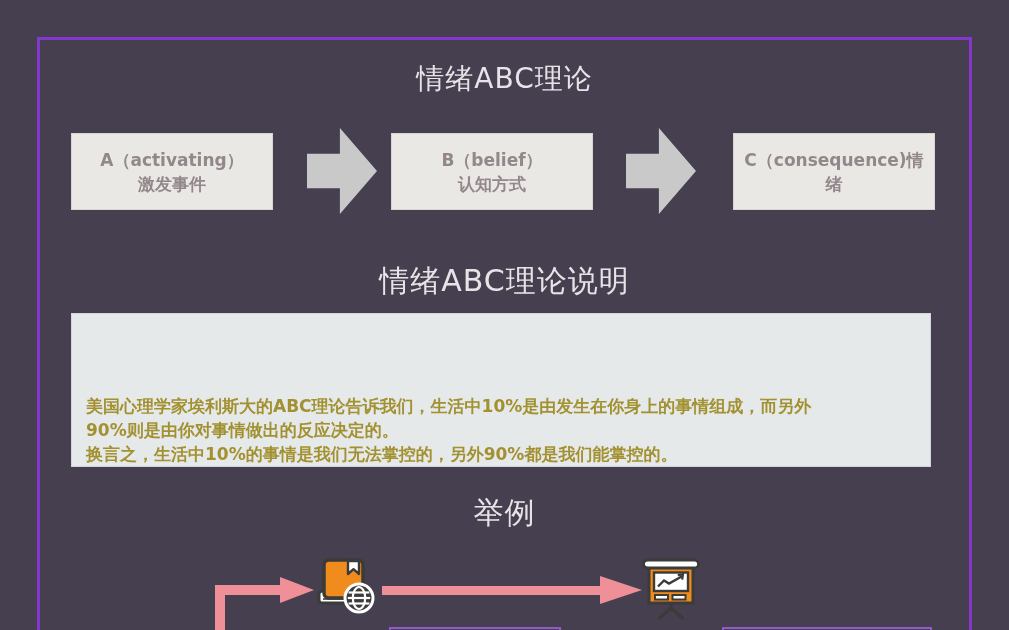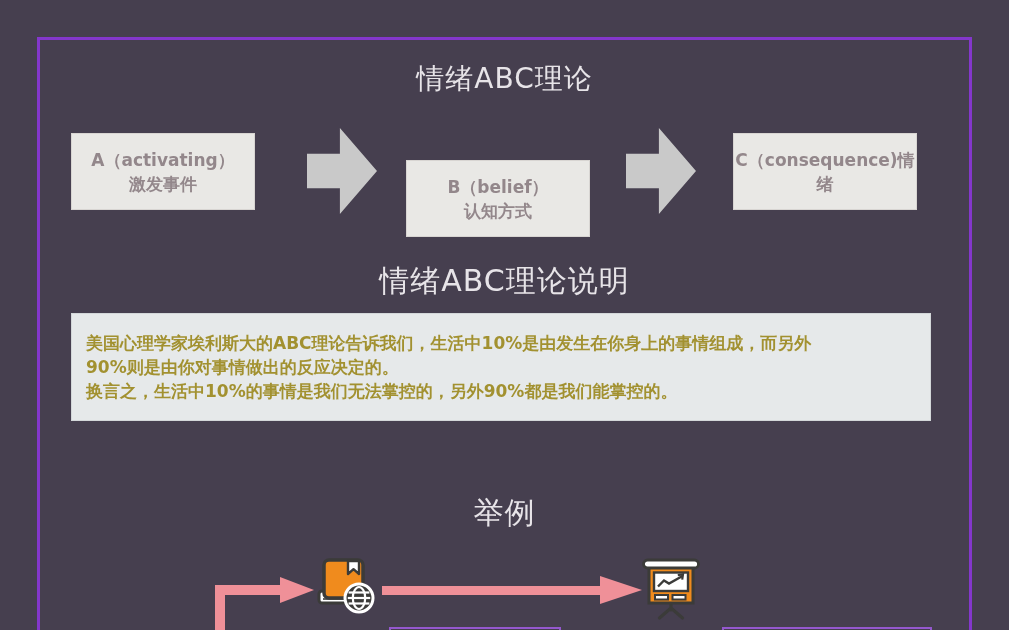--- a/index.html
+++ b/index.html
@@ -39,55 +39,55 @@
     font-size: 30px;
     font-weight: 400;
     color: var(--heading, #E7E4E8);
     letter-spacing: 1px;
   }
   .subheading.explain { top: 261px; }
   .subheading.example { top: 493px; }
   .flow-box {
     position: absolute;
     top: 133px;
-    width: 184px; height: 77px;
+    width: 202px; height: 77px;
     background: var(--flow-box-bg, #E9E8E5);
     border: 1px solid var(--flow-box-border, #D8D5D2);
     display: flex;
     align-items: center;
     justify-content: center;
     text-align: center;
   }
   .flow-box span {
     white-space: pre-line;
     font-size: 17px;
     line-height: 24px;
     font-weight: bold;
     color: var(--flow-box-text, #93878B);
   }
   .box-a { left: 71px; }
-  .box-b { left: 406px; margin-top: 27px; }
+  .box-b { left: 391px; }
   .box-c { left: 733px; }
   .block-arrow {
     position: absolute;
     top: 128px;
     width: 70px; height: 86px;
     background: var(--block-arrow, #C9C9C9);
     clip-path: polygon(0 30%, 47% 30%, 47% 0, 100% 50%, 47% 100%, 47% 70%, 0 70%);
   }
   .arrow-1 { left: 307px; }
   .arrow-2 { left: 626px; }
   .note-box {
     position: absolute;
     left: 71px; top: 313px;
-    width: 860px; height: 108px;
+    width: 860px; height: 154px;
     background: var(--note-bg, #E6E9EA);
     border: 1px solid var(--note-border, #D3D7D9);
     display: flex;
-    align-items: center;
+    align-items: flex-end;
   }
   .note-text {
     padding: 0 14px;
     white-space: pre-line;
     font-size: 17px;
     line-height: 24px;
     font-weight: bold;
     color: var(--note-text, #A29130);
   }
   .pink-bar {

